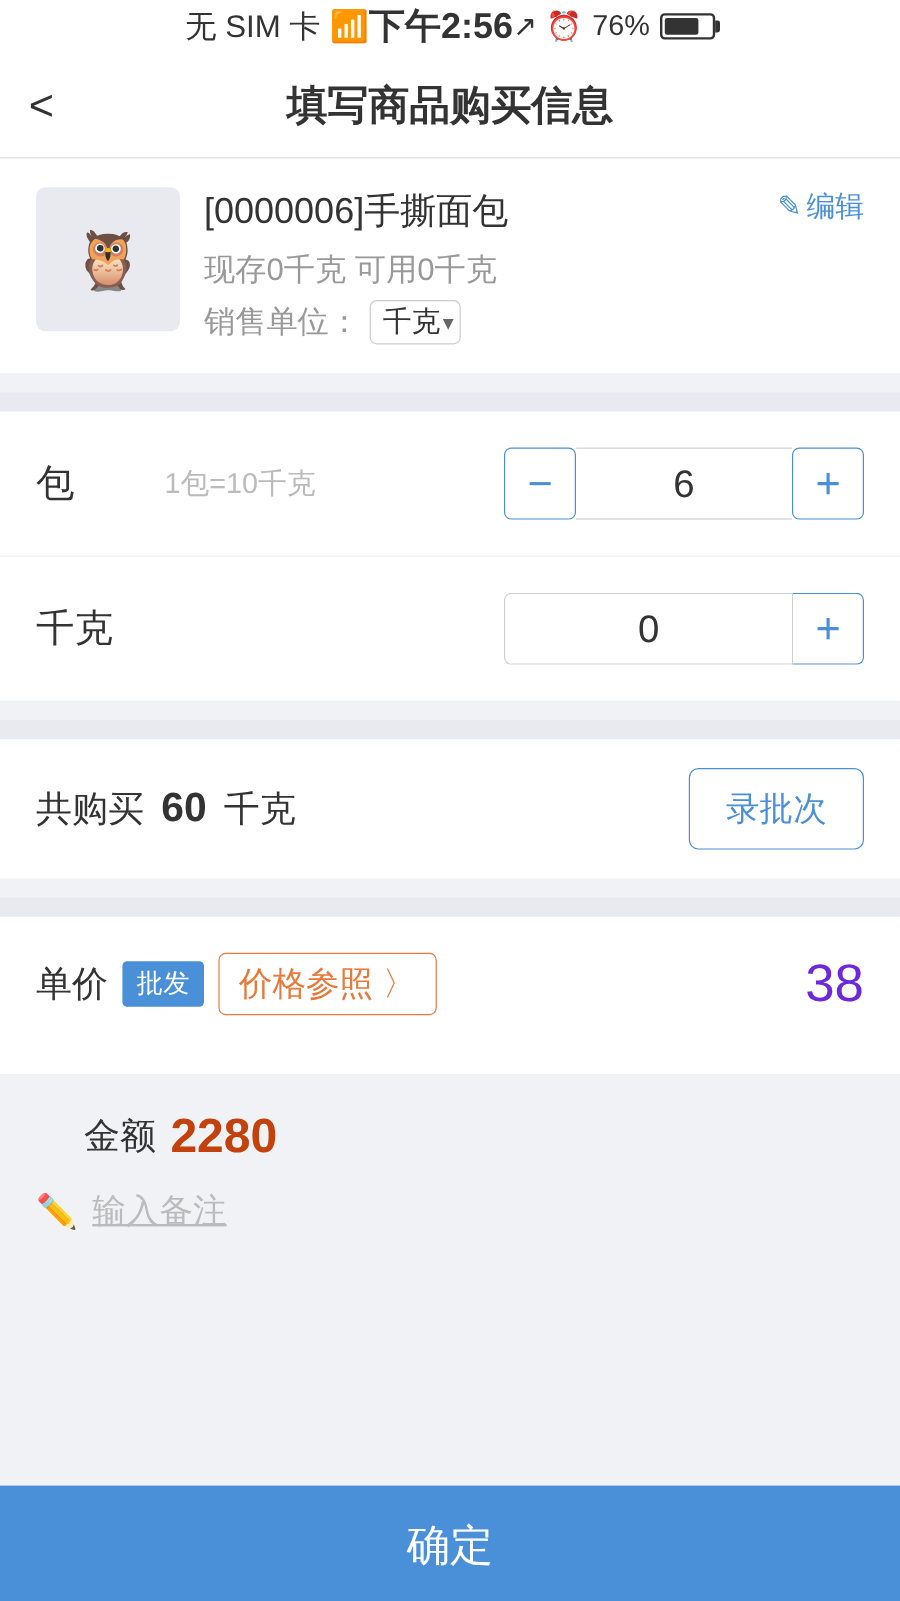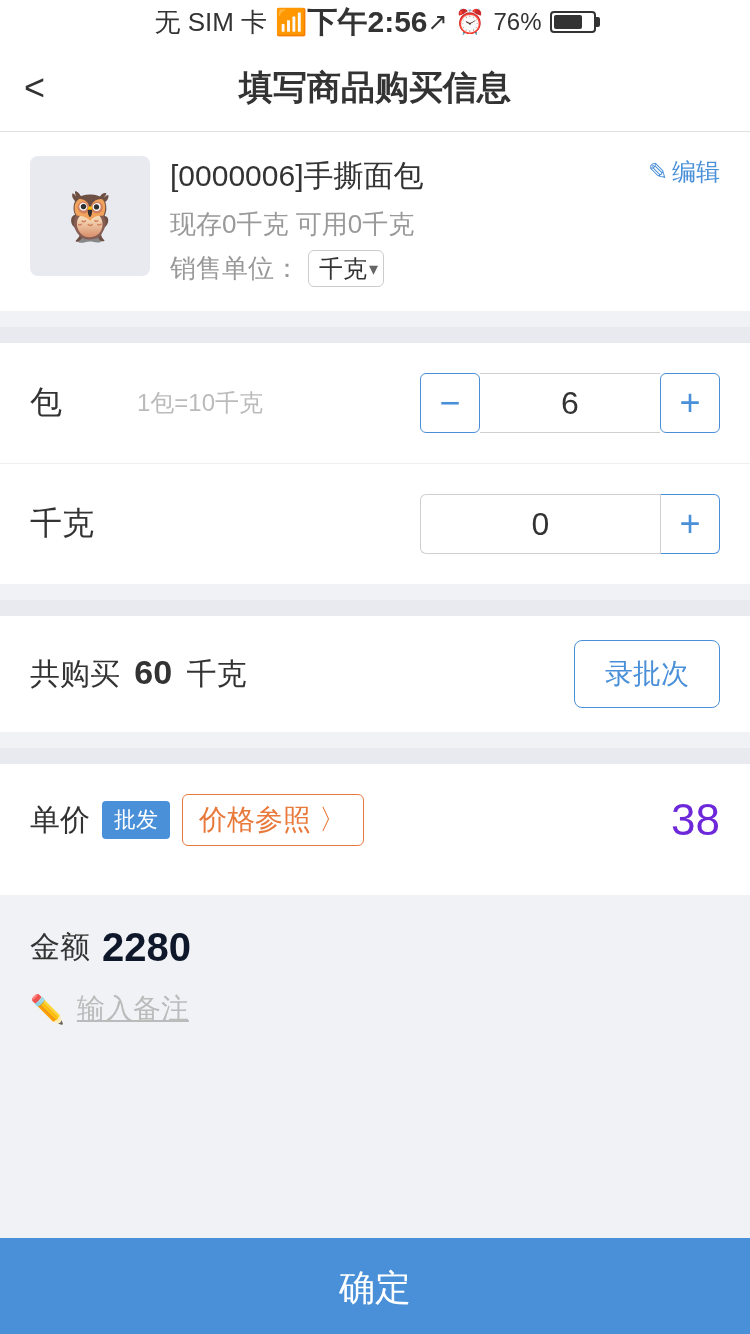--- a/index.html
+++ b/index.html
@@ -171,22 +171,22 @@
       padding: 6px 16px; font-size: 28px; color: #e8793a;
       background: #fff; cursor: pointer; display: flex; align-items: center; gap: 6px;
     }
     .price-value { font-size: 44px; color: #6d28d9; font-weight: 500; }
 
     .amount-section {
       background: #f0f2f5;
       padding: 30px 30px 10px;
     }
     .amount-row { display: flex; align-items: center; gap: 12px; margin-bottom: 20px; }
-    .amount-label { font-size: 30px; color: #333; }
-    .amount-value { font-size: 40px; color: #0f172a; font-weight: 600; }
+    .amount-label { font-size: 30px; color: #333; margin-left: 40px; }
+    .amount-value { font-size: 40px; color: #c2410c; font-weight: 600; }
     .note-row { display: flex; align-items: center; gap: 12px; }
     .note-icon { font-size: 28px; color: #aaa; }
     .note-text { font-size: 28px; color: #bbb; text-decoration: underline; }
 
     
     .spacer { flex: 1; background: #f0f2f5; min-height: 200px; }
 
     
     .confirm-btn {
       height: 100px;

